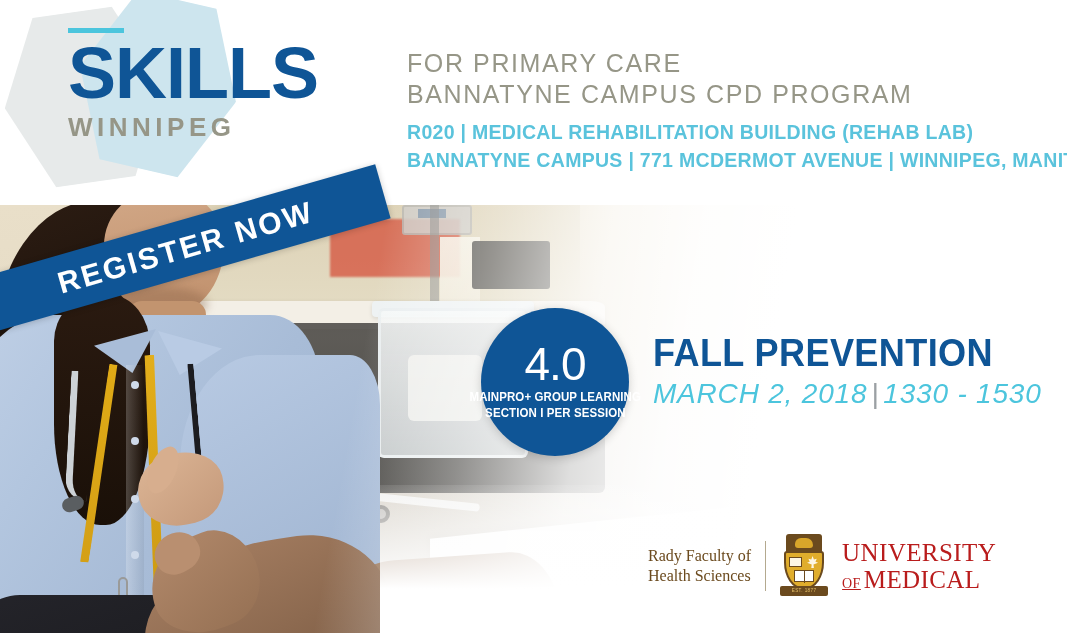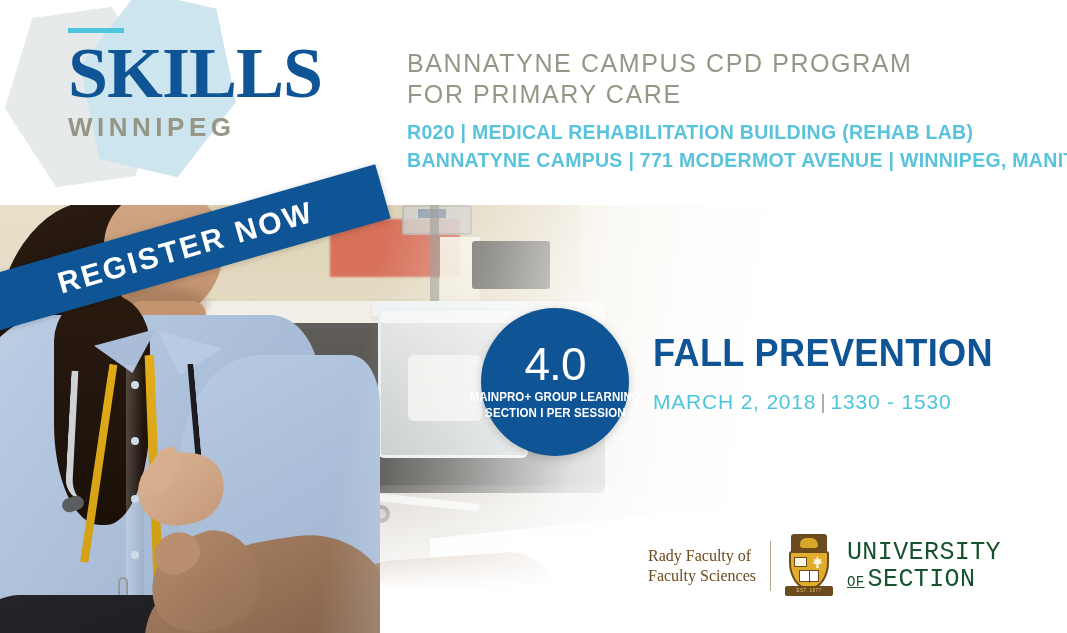--- a/index.html
+++ b/index.html
@@ -39,21 +39,21 @@
     background:#cde5ee;
     transform:rotate(13deg);
   }
 
   .logo-block { position:absolute; left:68px; top:28px; width:320px; }
   .logo-rule {
     width:56px; height:5px; background:#4cc5dd;
     margin-bottom:6px;
   }
   .logo-skills {
-    font-family:Liberation Serif, serif;
+    font-family:Liberation Sans, sans-serif;
     font-weight:bold;
     font-size:72px;
     line-height:0.96;
     letter-spacing:-1px;
     color:#0f5596;
   }
   .logo-workshops {
     font-family:"Liberation Sans", sans-serif;
     font-weight:bold;
     font-size:26px;
@@ -402,25 +402,26 @@
     font-weight:bold;
     font-size:38px;
     line-height:1.05;
     letter-spacing:0.4px;
     color:#0f5596;
     transform:scaleX(0.95);
     transform-origin:left center;
   }
   .event-when {
     font-family:"Liberation Sans", sans-serif;
-    font-size:21px;
+    font-size:28px;
     letter-spacing:0.8px;
     color:#4cc5dd;
-    margin-top:16px;
+    margin-top:4px;
     white-space:nowrap;
+    font-style:italic;
   }
   .event-when .sep { color:#9ba0a4; padding:0 4px; }
 
   
   .umlogo {
     position:absolute; left:648px; top:534px;
     display:flex; align-items:center; gap:14px;
   }
   .rady {
     font-family:"Liberation Serif", serif;
@@ -471,22 +472,22 @@
   }
   .crest-est {
     position:absolute; left:0; top:53px; width:48px;
     text-align:center;
     font-family:"Liberation Sans", sans-serif;
     font-size:4.6px; letter-spacing:0.4px;
     color:#e6c068;
     line-height:8px;
   }
   .umtext {
-    font-family:Liberation Mono, monospace;
-    color:#14532d;
+    font-family:Liberation Serif, serif;
+    color:#b91c1c;
     line-height:1.08;
   }
   .um-l1 { font-size:25px; letter-spacing:0.4px; }
   .um-l2 { font-size:25px; letter-spacing:0.4px; }
   .um-l2 .of {
     font-size:14px; text-decoration:underline; padding-right:3px;
   }
 </style>
 </head>
 <body>
@@ -497,22 +498,22 @@
     <div class="hex hex-gray"></div>
     <div class="hex hex-blue"></div>
 
     <div class="logo-block">
       <div class="logo-rule"></div>
       <div class="logo-skills">SKILLS</div>
       <div class="logo-workshops">WINNIPEG</div>
     </div>
 
     <div class="header-text">
+      <div class="program-title">FOR PRIMARY CARE</div>
       <div class="program-title">BANNATYNE CAMPUS CPD PROGRAM</div>
-      <div class="program-title">FOR PRIMARY CARE</div>
       <div class="venue-lines">
         <div class="venue-line">R020 | MEDICAL REHABILITATION BUILDING (REHAB LAB)</div>
         <div class="venue-line">BANNATYNE CAMPUS | 771 MCDERMOT AVENUE | WINNIPEG, MANITOBA</div>
       </div>
     </div>
   </div>
 
   <div class="photo">
     <div class="room-wall"></div>
     <div class="wall-upper-dark"></div>
@@ -585,32 +586,32 @@
   <div class="event">
     <div class="event-name">FALL PREVENTION</div>
     <div class="event-when">
       <span>MARCH 2, 2018</span><span class="sep">|</span><span>1330 - 1530</span>
     </div>
   </div>
 
   <div class="umlogo">
     <div class="rady">
       <div>Rady Faculty of</div>
-      <div>Faculty Sciences</div>
+      <div>Health Sciences</div>
     </div>
     <div class="logo-divider"></div>
     <div class="crest">
       <div class="crest-bison-box"></div>
       <div class="crest-bison"></div>
       <div class="crest-shield"></div>
       <div class="crest-castle"></div>
       <div class="crest-leaf"></div>
       <div class="crest-book"></div>
       <div class="crest-banner"></div>
       <div class="crest-est">EST. 1877</div>
     </div>
     <div class="umtext">
       <div class="um-l1">UNIVERSITY</div>
-      <div class="um-l2"><span class="of">OF</span><span>SECTION</span></div>
+      <div class="um-l2"><span class="of">OF</span><span>MEDICAL</span></div>
     </div>
   </div>
 
 </div>
 
 </body></html>

